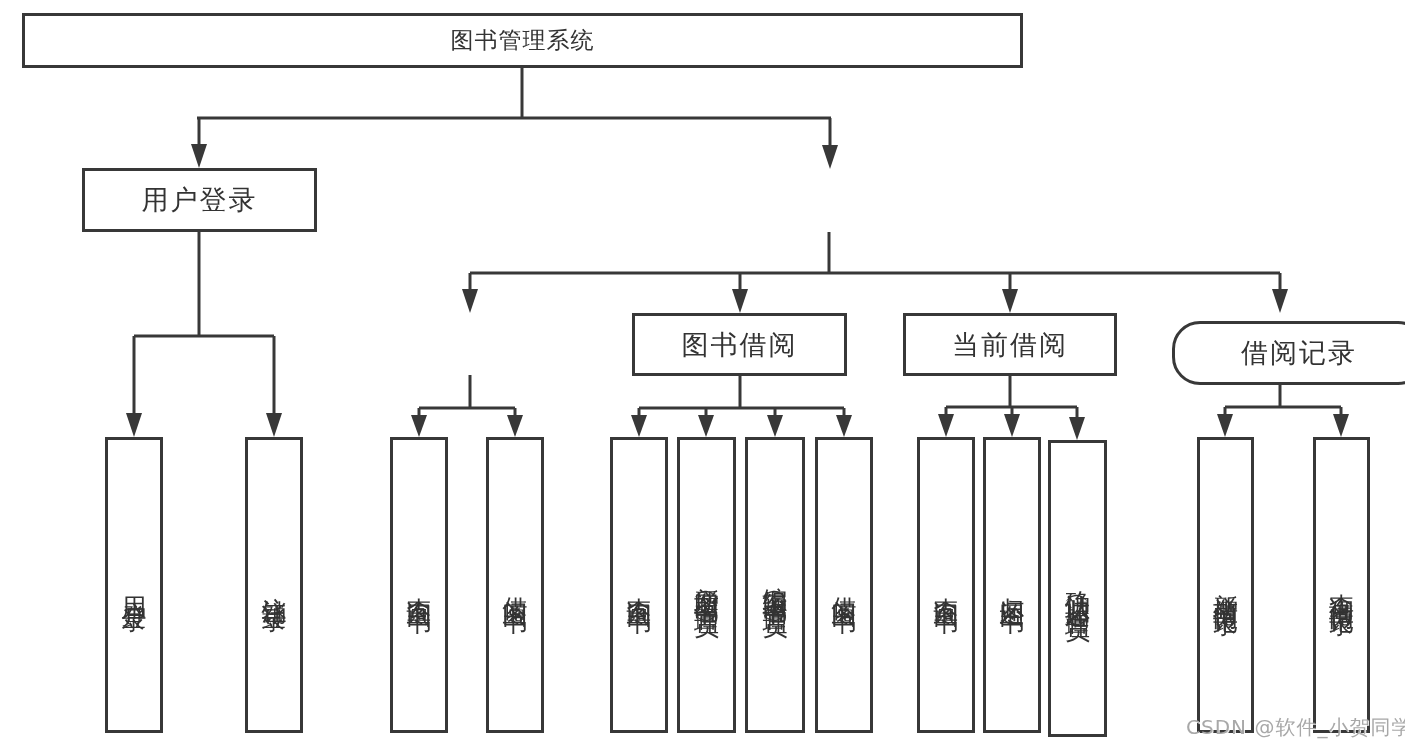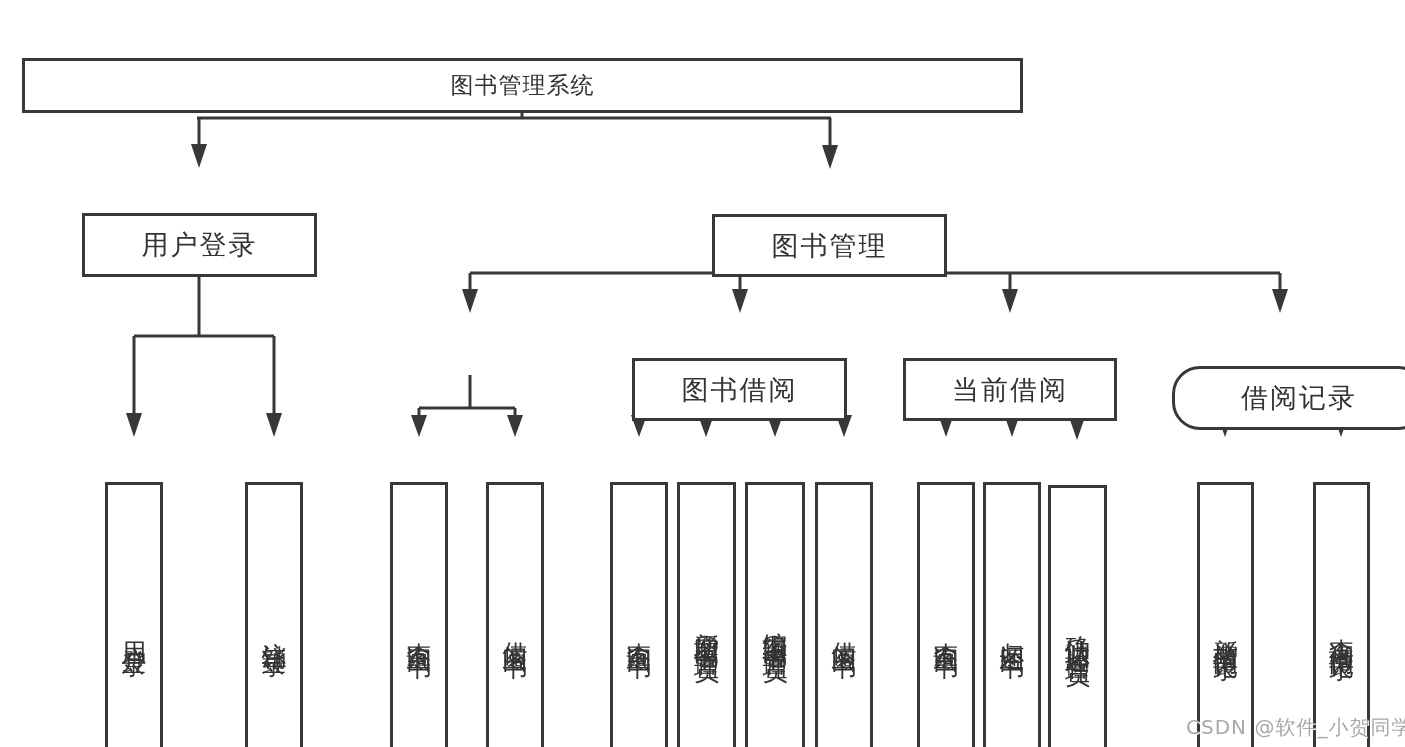--- a/index.html
+++ b/index.html
@@ -15,21 +15,20 @@
   .node {
     position: absolute;
     box-sizing: border-box;
     border: 3px solid #383838;
     background: #ffffff;
     display: flex;
     align-items: center;
     justify-content: center;
     color: #333333;
     text-align: right;
-    margin-top: 45px;
   }
   .node.root { font-size: 23px; letter-spacing: 1px; }
   .node.h    { font-size: 27px; letter-spacing: 2px; }
   .node.v {
     writing-mode: vertical-rl;
     text-orientation: mixed;
     font-size: 25px;
     letter-spacing: 4px;
     line-height: 1;
   }
@@ -122,21 +121,20 @@
       <line x1="1225" y1="407" x2="1225" y2="417"></line>
       <polygon points="1217,414 1233,414 1225,437" stroke="none"></polygon>
       <line x1="1341" y1="407" x2="1341" y2="417"></line>
       <polygon points="1333,414 1349,414 1341,437" stroke="none"></polygon>
     </g>
   </svg>
 
   <div class="node root" style="left:22px; top:13px; width:1001px; height:55px;">图书管理系统</div>
 
   <div class="node h" style="left:82px; top:168px; width:235px; height:64px;">用户登录</div>
-  <div class="node h" style="left:712px; top:169px; width:235px; height:63px;">图书管理</div>
 
   <div class="node h" style="left:903px; top:313px; width:214px; height:63px;">当前借阅</div>
   <div class="node h" style="left:632px; top:313px; width:215px; height:63px;">图书借阅</div>
   <div class="node h" style="left:1172px; top:321px; width:254px; height:64px;border-radius:28px;">借阅记录</div>
 
   <div class="node v" style="left:105px; top:437px; width:58px; height:296px;">用户登录</div>
   <div class="node v" style="left:245px; top:437px; width:58px; height:296px;">注销登录</div>
   <div class="node v" style="left:390px; top:437px; width:58px; height:296px;">查询图书</div>
   <div class="node v" style="left:486px; top:437px; width:58px; height:296px;">借阅图书</div>
   <div class="node v" style="left:610px; top:437px; width:58px; height:296px;">查询图书</div>

